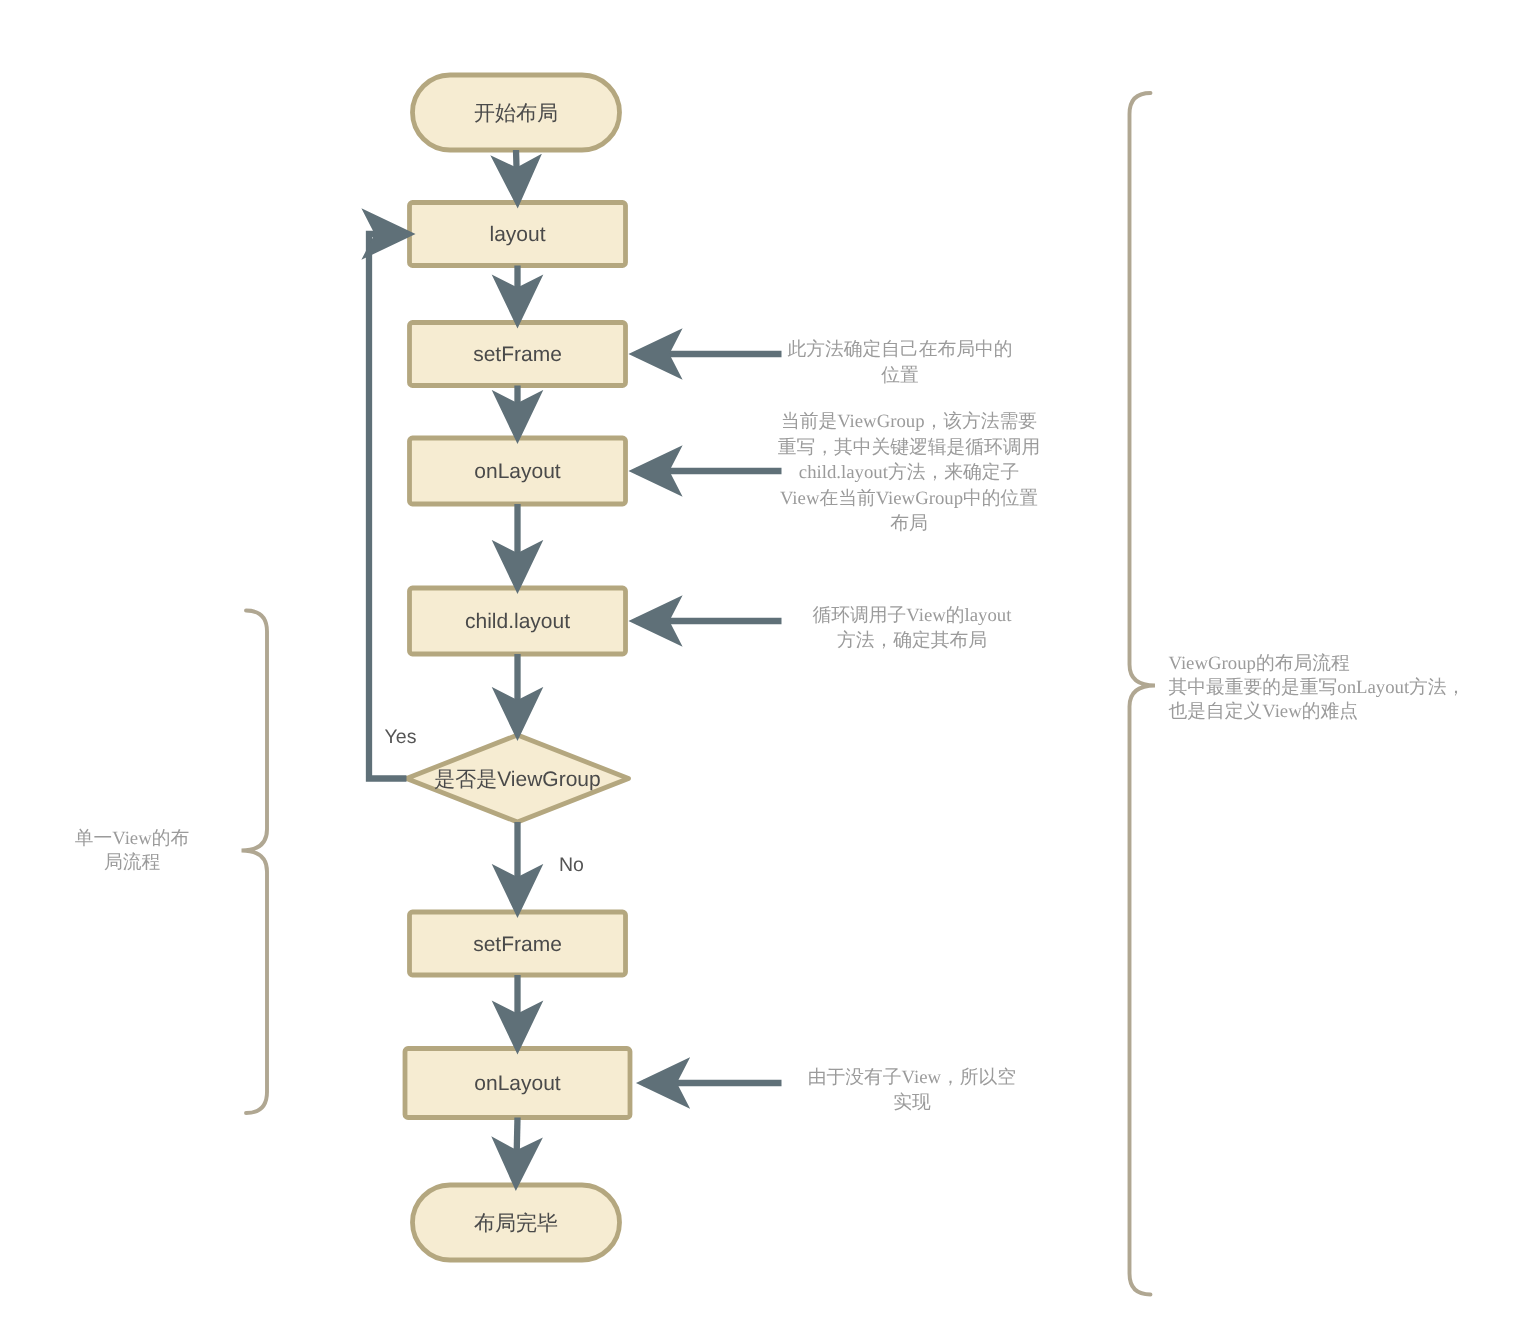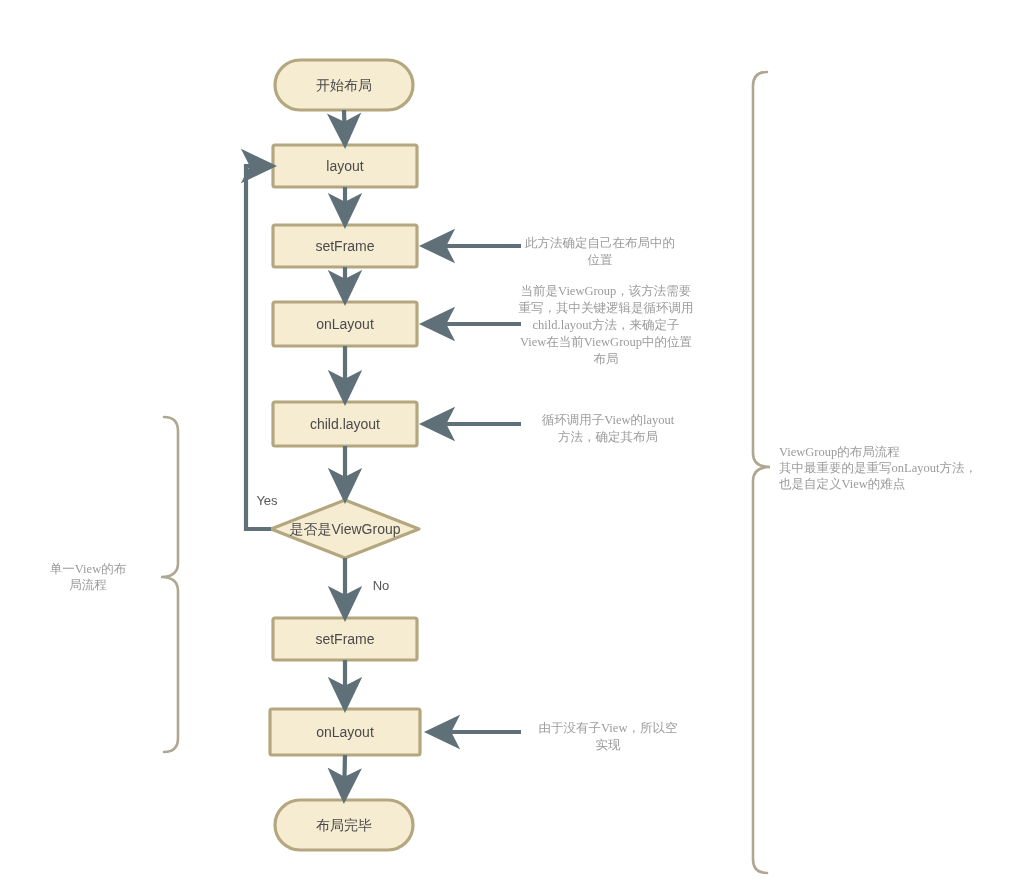--- a/index.html
+++ b/index.html
@@ -11,21 +11,21 @@
   body {
     width: 1019px;
     height: 889px;
     position: relative;
     overflow: hidden;
     font-family: "Liberation Sans", sans-serif;
   }
   #diagram-root {
     position: absolute;
     left: 0;
-    top: 12px;
+    top: 2px;
     width: 1019px;
     height: 629px;
   }
   svg#flow-svg {
     position: absolute;
     left: 0;
     top: 0;
     width: 1019px;
     height: 889px;
     display: block;

